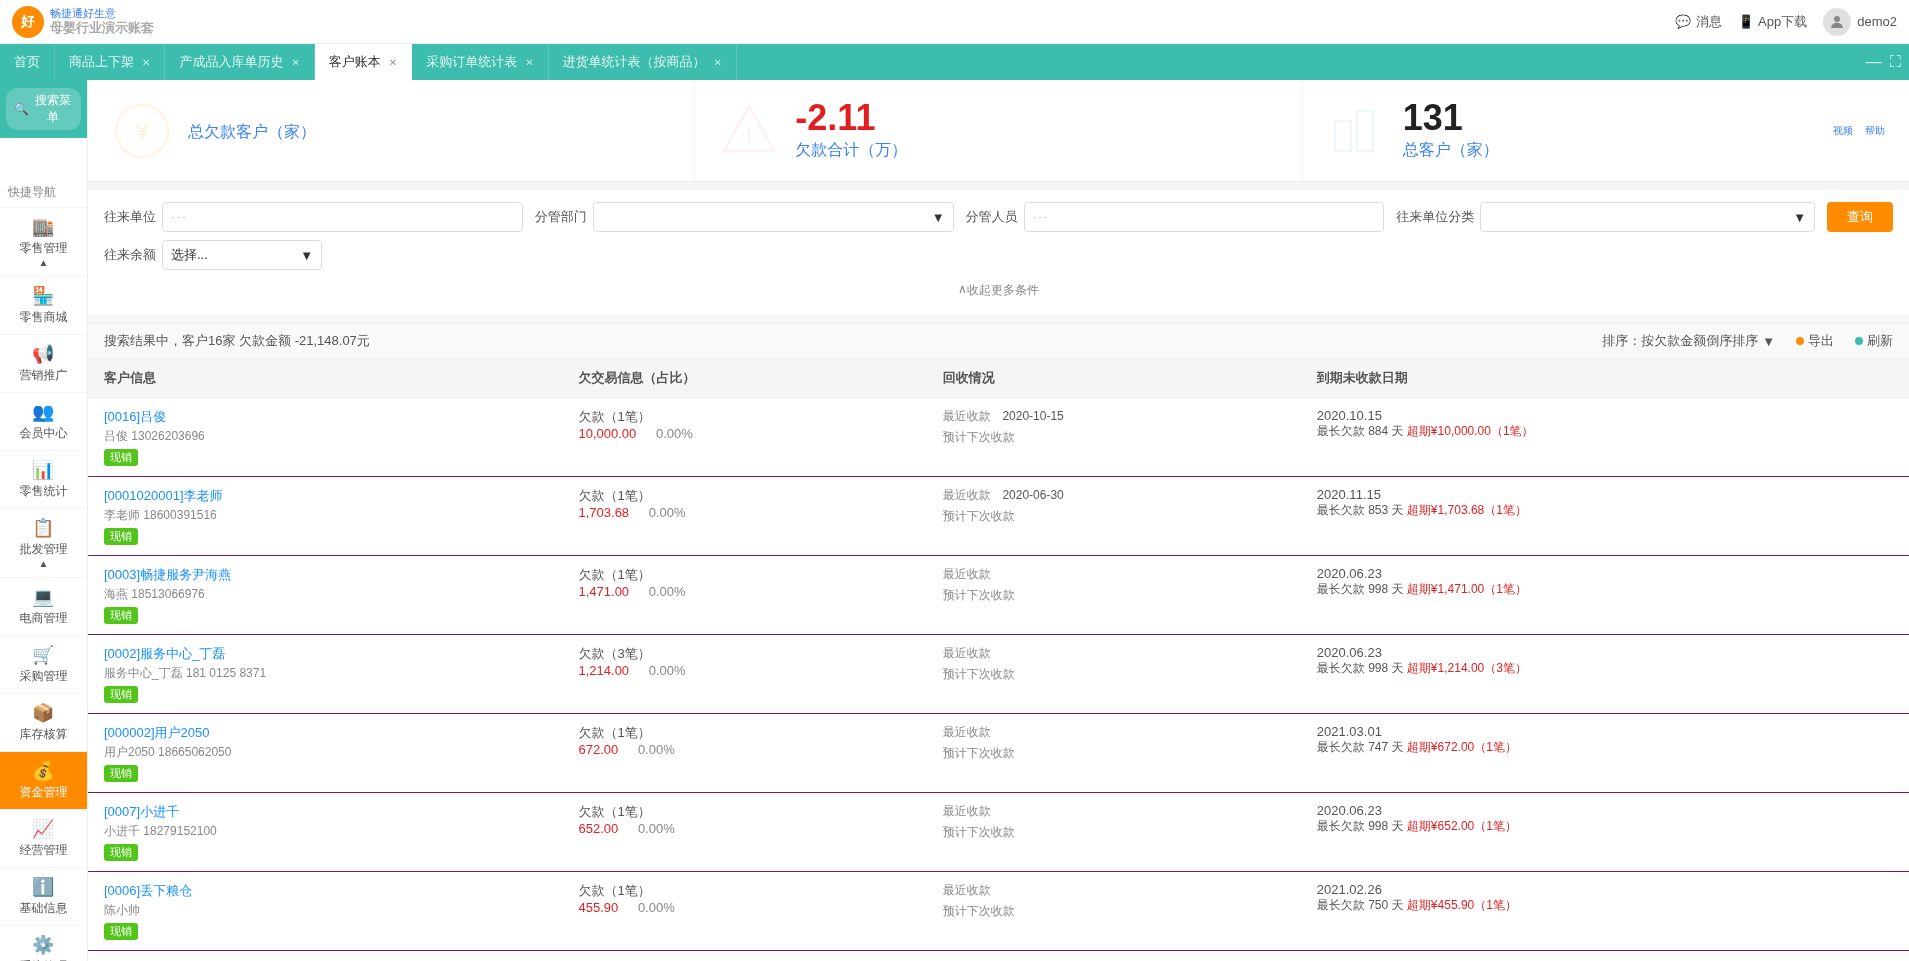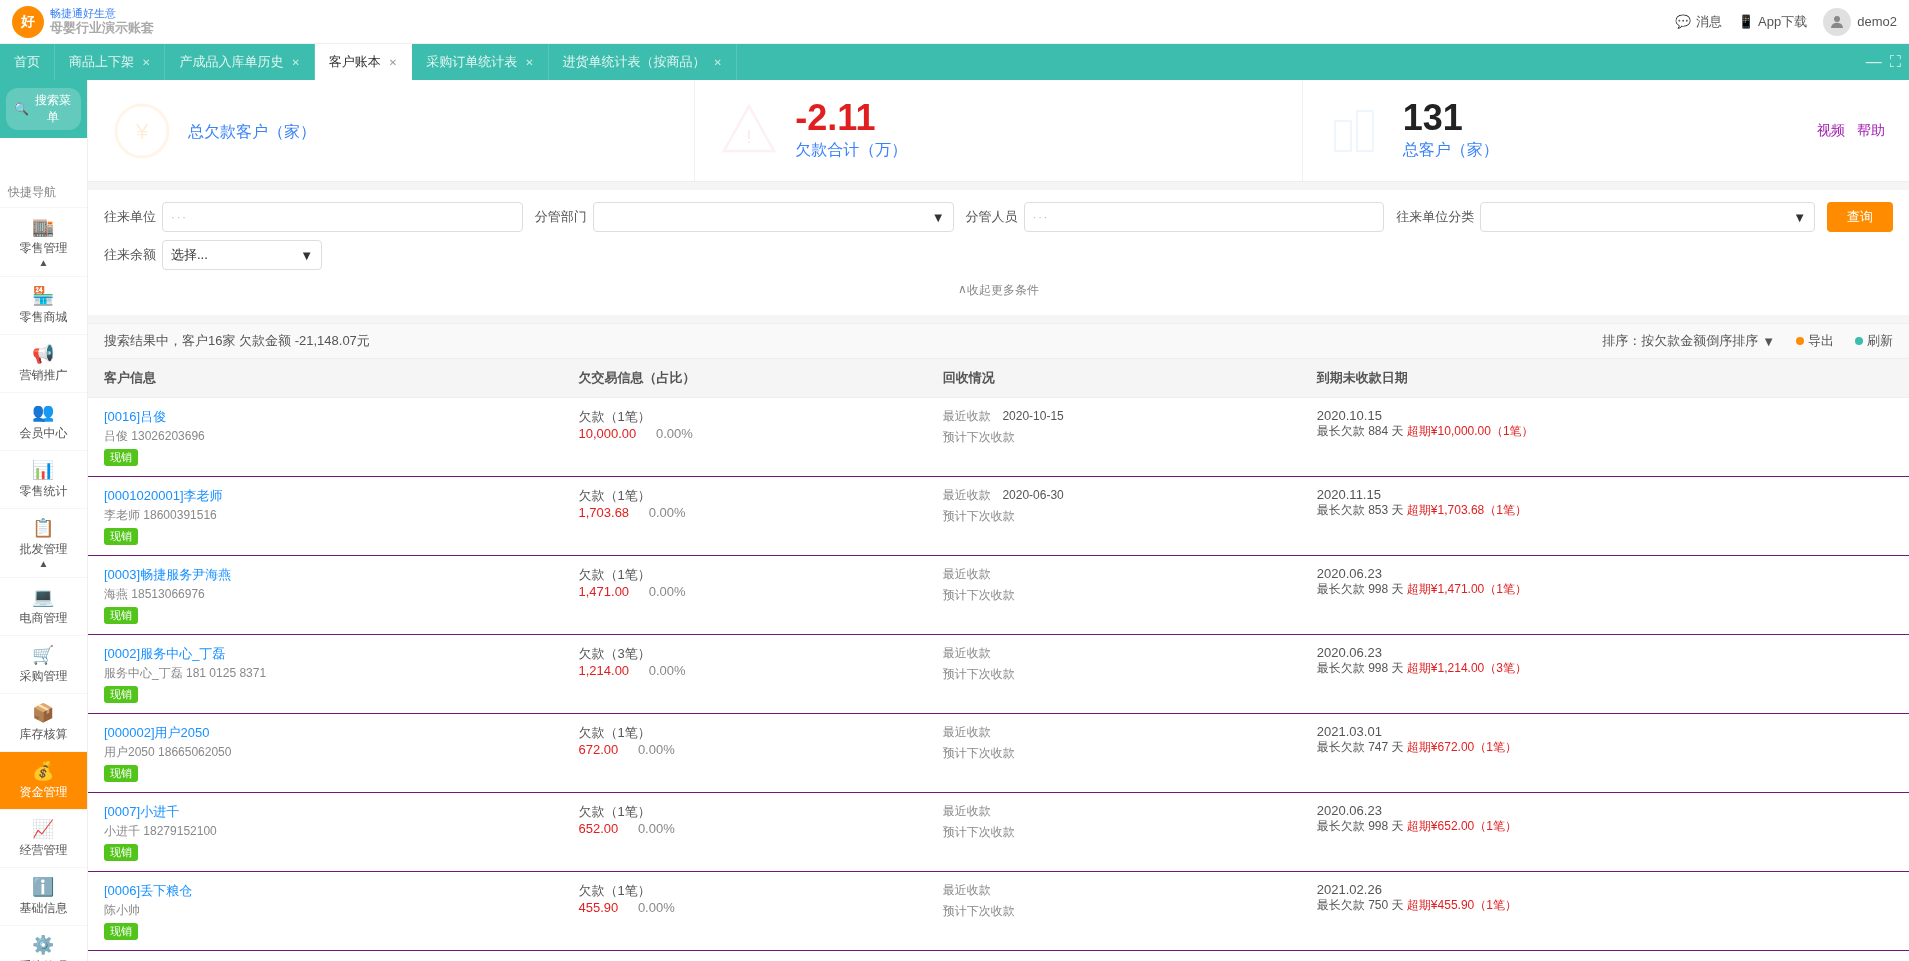--- a/index.html
+++ b/index.html
@@ -73,21 +73,21 @@
     .stat-icon { width: 60px; height: 60px; opacity: 0.3; display: flex; align-items: center; justify-content: center; font-size: 48px; }
     .stat-icon.orange { color: #ff8c00; }
     .stat-icon.pink { color: #e04fa0; }
     .stat-icon.blue { color: #4a90d9; }
     .stat-info { flex: 1; }
     .stat-number { font-size: 36px; font-weight: bold; line-height: 1; }
     .stat-number.orange { color: #ff8c00; }
     .stat-number.red { color: #e02020; }
     .stat-number.black { color: #222; }
     .stat-label { font-size: 16px; color: #3b82f6; margin-top: 4px; }
-    .stat-right { margin-left: auto; display: flex; gap: 12px; font-size: 14px; color: #a21caf; }
+    .stat-right { margin-left: auto; display: flex; gap: 12px; font-size: 10px; color: #3b82f6; }
     .stat-right span { cursor: pointer; }
 
     
     .filter-area {
       background: #fff; padding: 12px 16px; margin-bottom: 8px;
     }
     .filter-row { display: flex; align-items: center; gap: 12px; margin-bottom: 8px; flex-wrap: wrap; }
     .filter-item { display: flex; align-items: center; gap: 6px; flex: 1; min-width: 200px; }
     .filter-label { font-size: 13px; color: #555; white-space: nowrap; }
     .filter-input {

